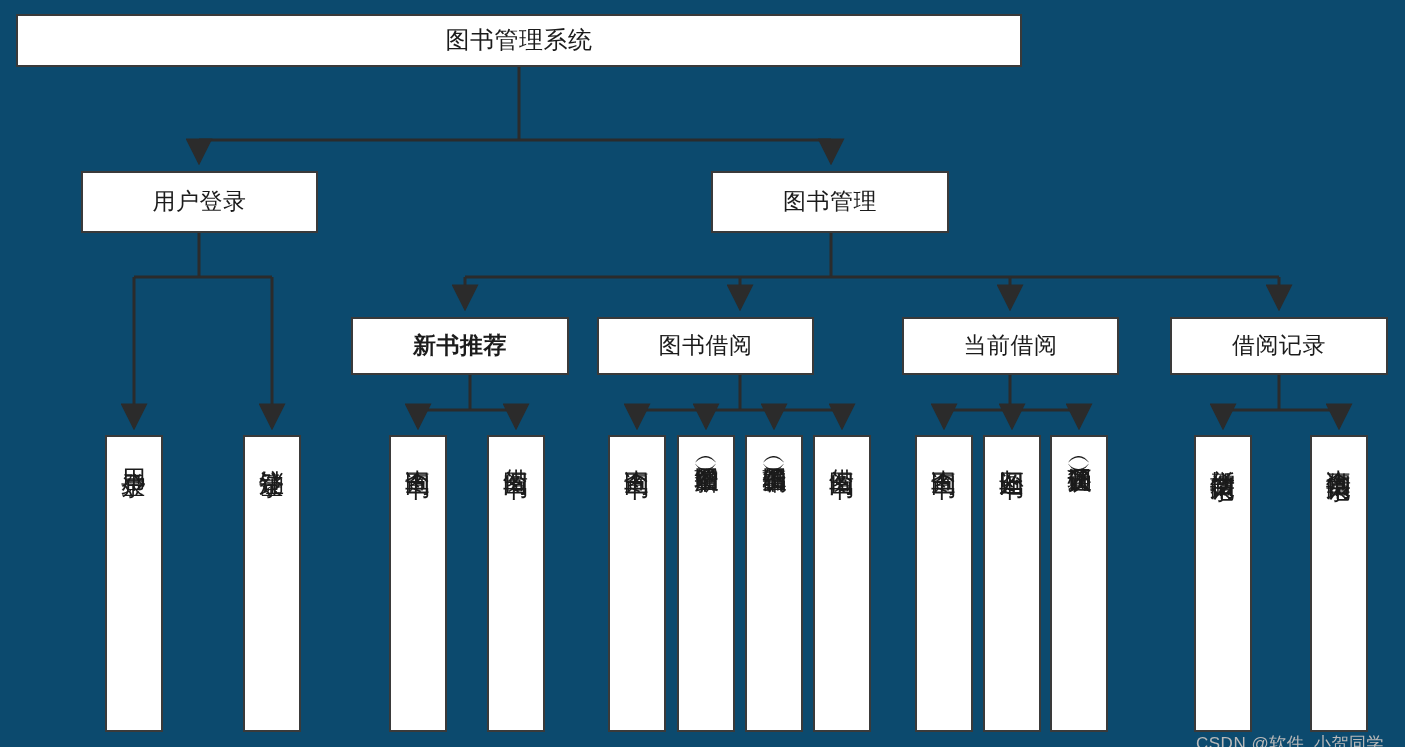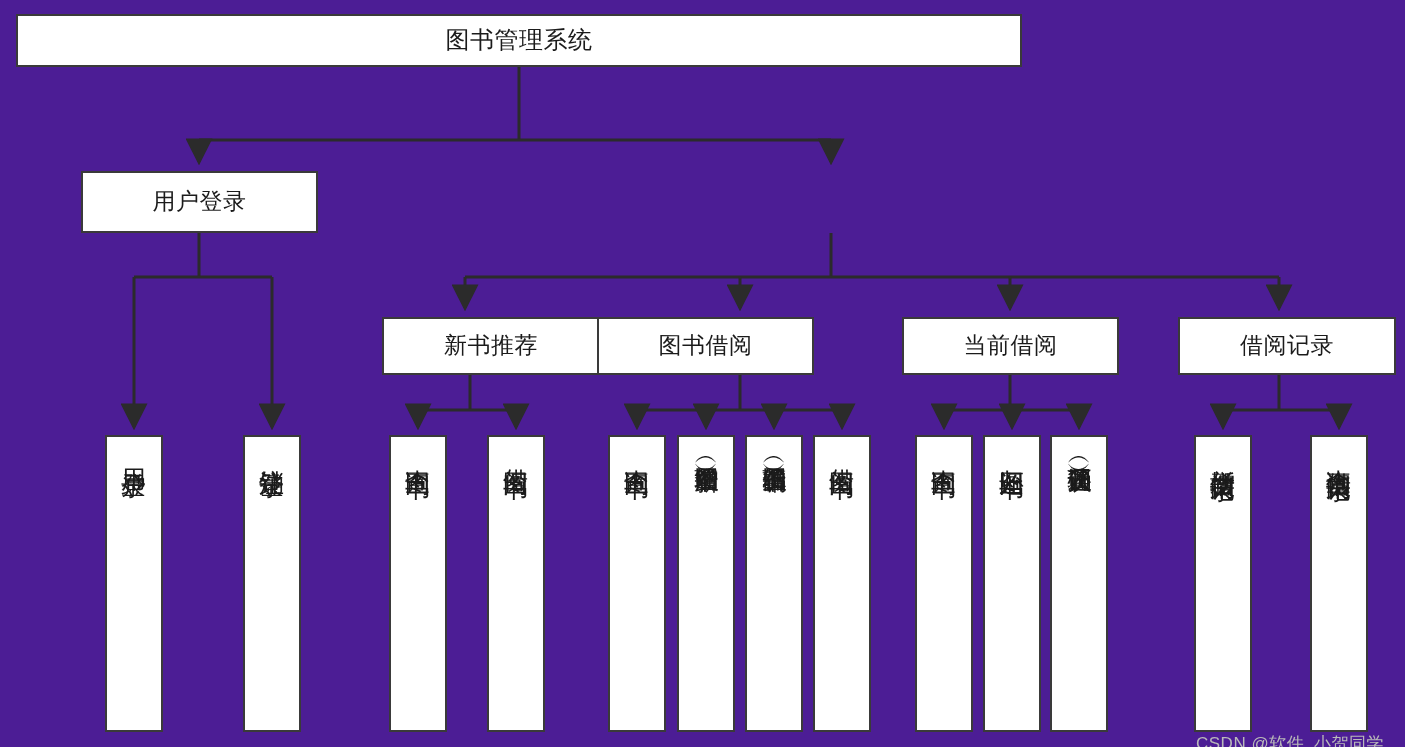--- a/index.html
+++ b/index.html
@@ -9,21 +9,21 @@
     background: #ffffff;
   }
   body {
     font-family: "Liberation Sans", "DejaVu Sans", sans-serif;
     color: #111111;
   }
   #canvas {
     position: relative;
     width: 1405px;
     height: 747px;
-    background: #4c1d95;
+    background: #0c4a6e;
     overflow: hidden;
   }
   svg#edges {
     position: absolute;
     left: 0;
     top: 0;
     width: 1405px;
     height: 747px;
     pointer-events: none;
   }
@@ -142,31 +142,34 @@
     </g>
   </svg>
 
   <div class="node root" style="left:16px; top:14px; width:1006px; height:53px;">
     <span class="label">图书管理系统</span>
   </div>
 
   <div class="node" style="left:81px; top:171px; width:237px; height:62px;">
     <span class="label">用户登录</span>
   </div>
-
-  <div class="node" style="left:382px; top:317px; width:218px; height:58px;">
+  <div class="node" style="left:711px; top:171px; width:238px; height:62px;">
+    <span class="label">图书管理</span>
+  </div>
+
+  <div class="node" style="left:351px; top:317px; width:218px; height:58px;font-weight:bold;">
     <span class="label">新书推荐</span>
   </div>
   <div class="node" style="left:597px; top:317px; width:217px; height:58px;">
     <span class="label">图书借阅</span>
   </div>
   <div class="node" style="left:902px; top:317px; width:217px; height:58px;font-family:Liberation Serif, serif;">
     <span class="label">当前借阅</span>
   </div>
-  <div class="node" style="left:1170px; top:317px; width:218px; height:58px;margin-left:8px;">
+  <div class="node" style="left:1170px; top:317px; width:218px; height:58px;">
     <span class="label">借阅记录</span>
   </div>
 
   <div class="node leaf" style="left:105px; top:435px; width:58px; height:297px;">
     <span class="label">用户登录</span>
   </div>
   <div class="node leaf" style="left:243px; top:435px; width:58px; height:297px;">
     <span class="label">注销登录</span>
   </div>
   <div class="node leaf" style="left:389px; top:435px; width:58px; height:297px;">

